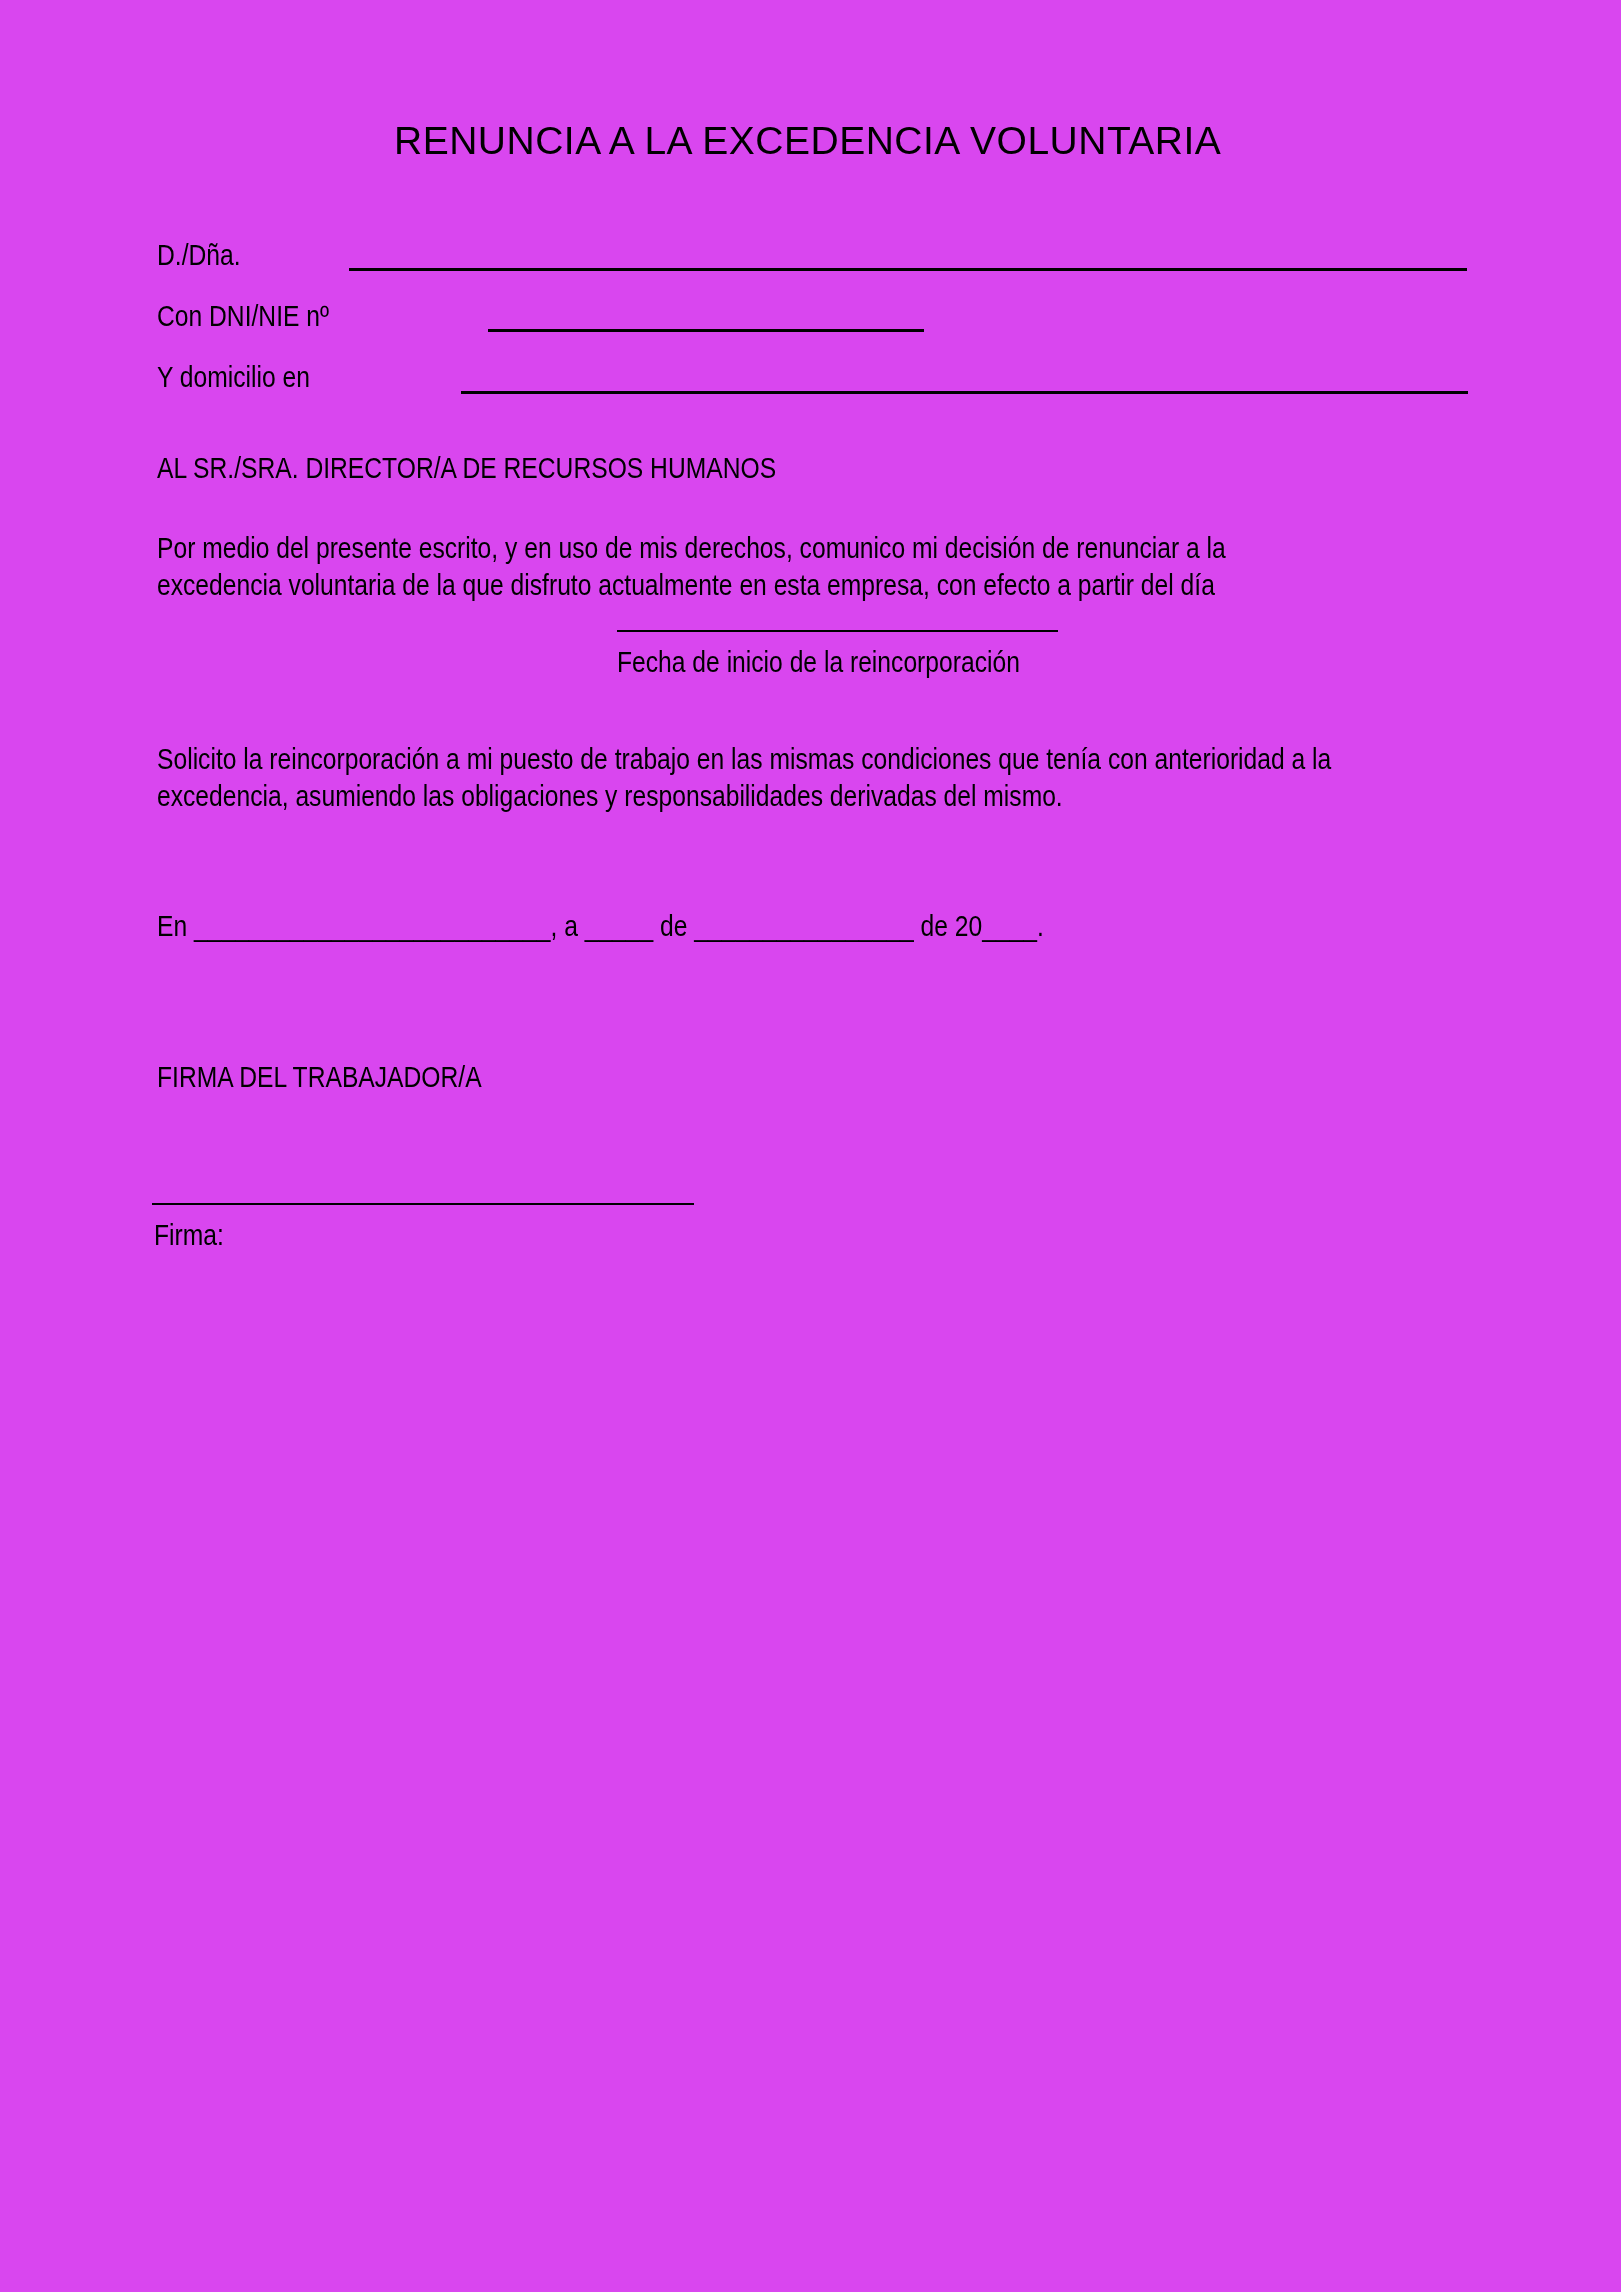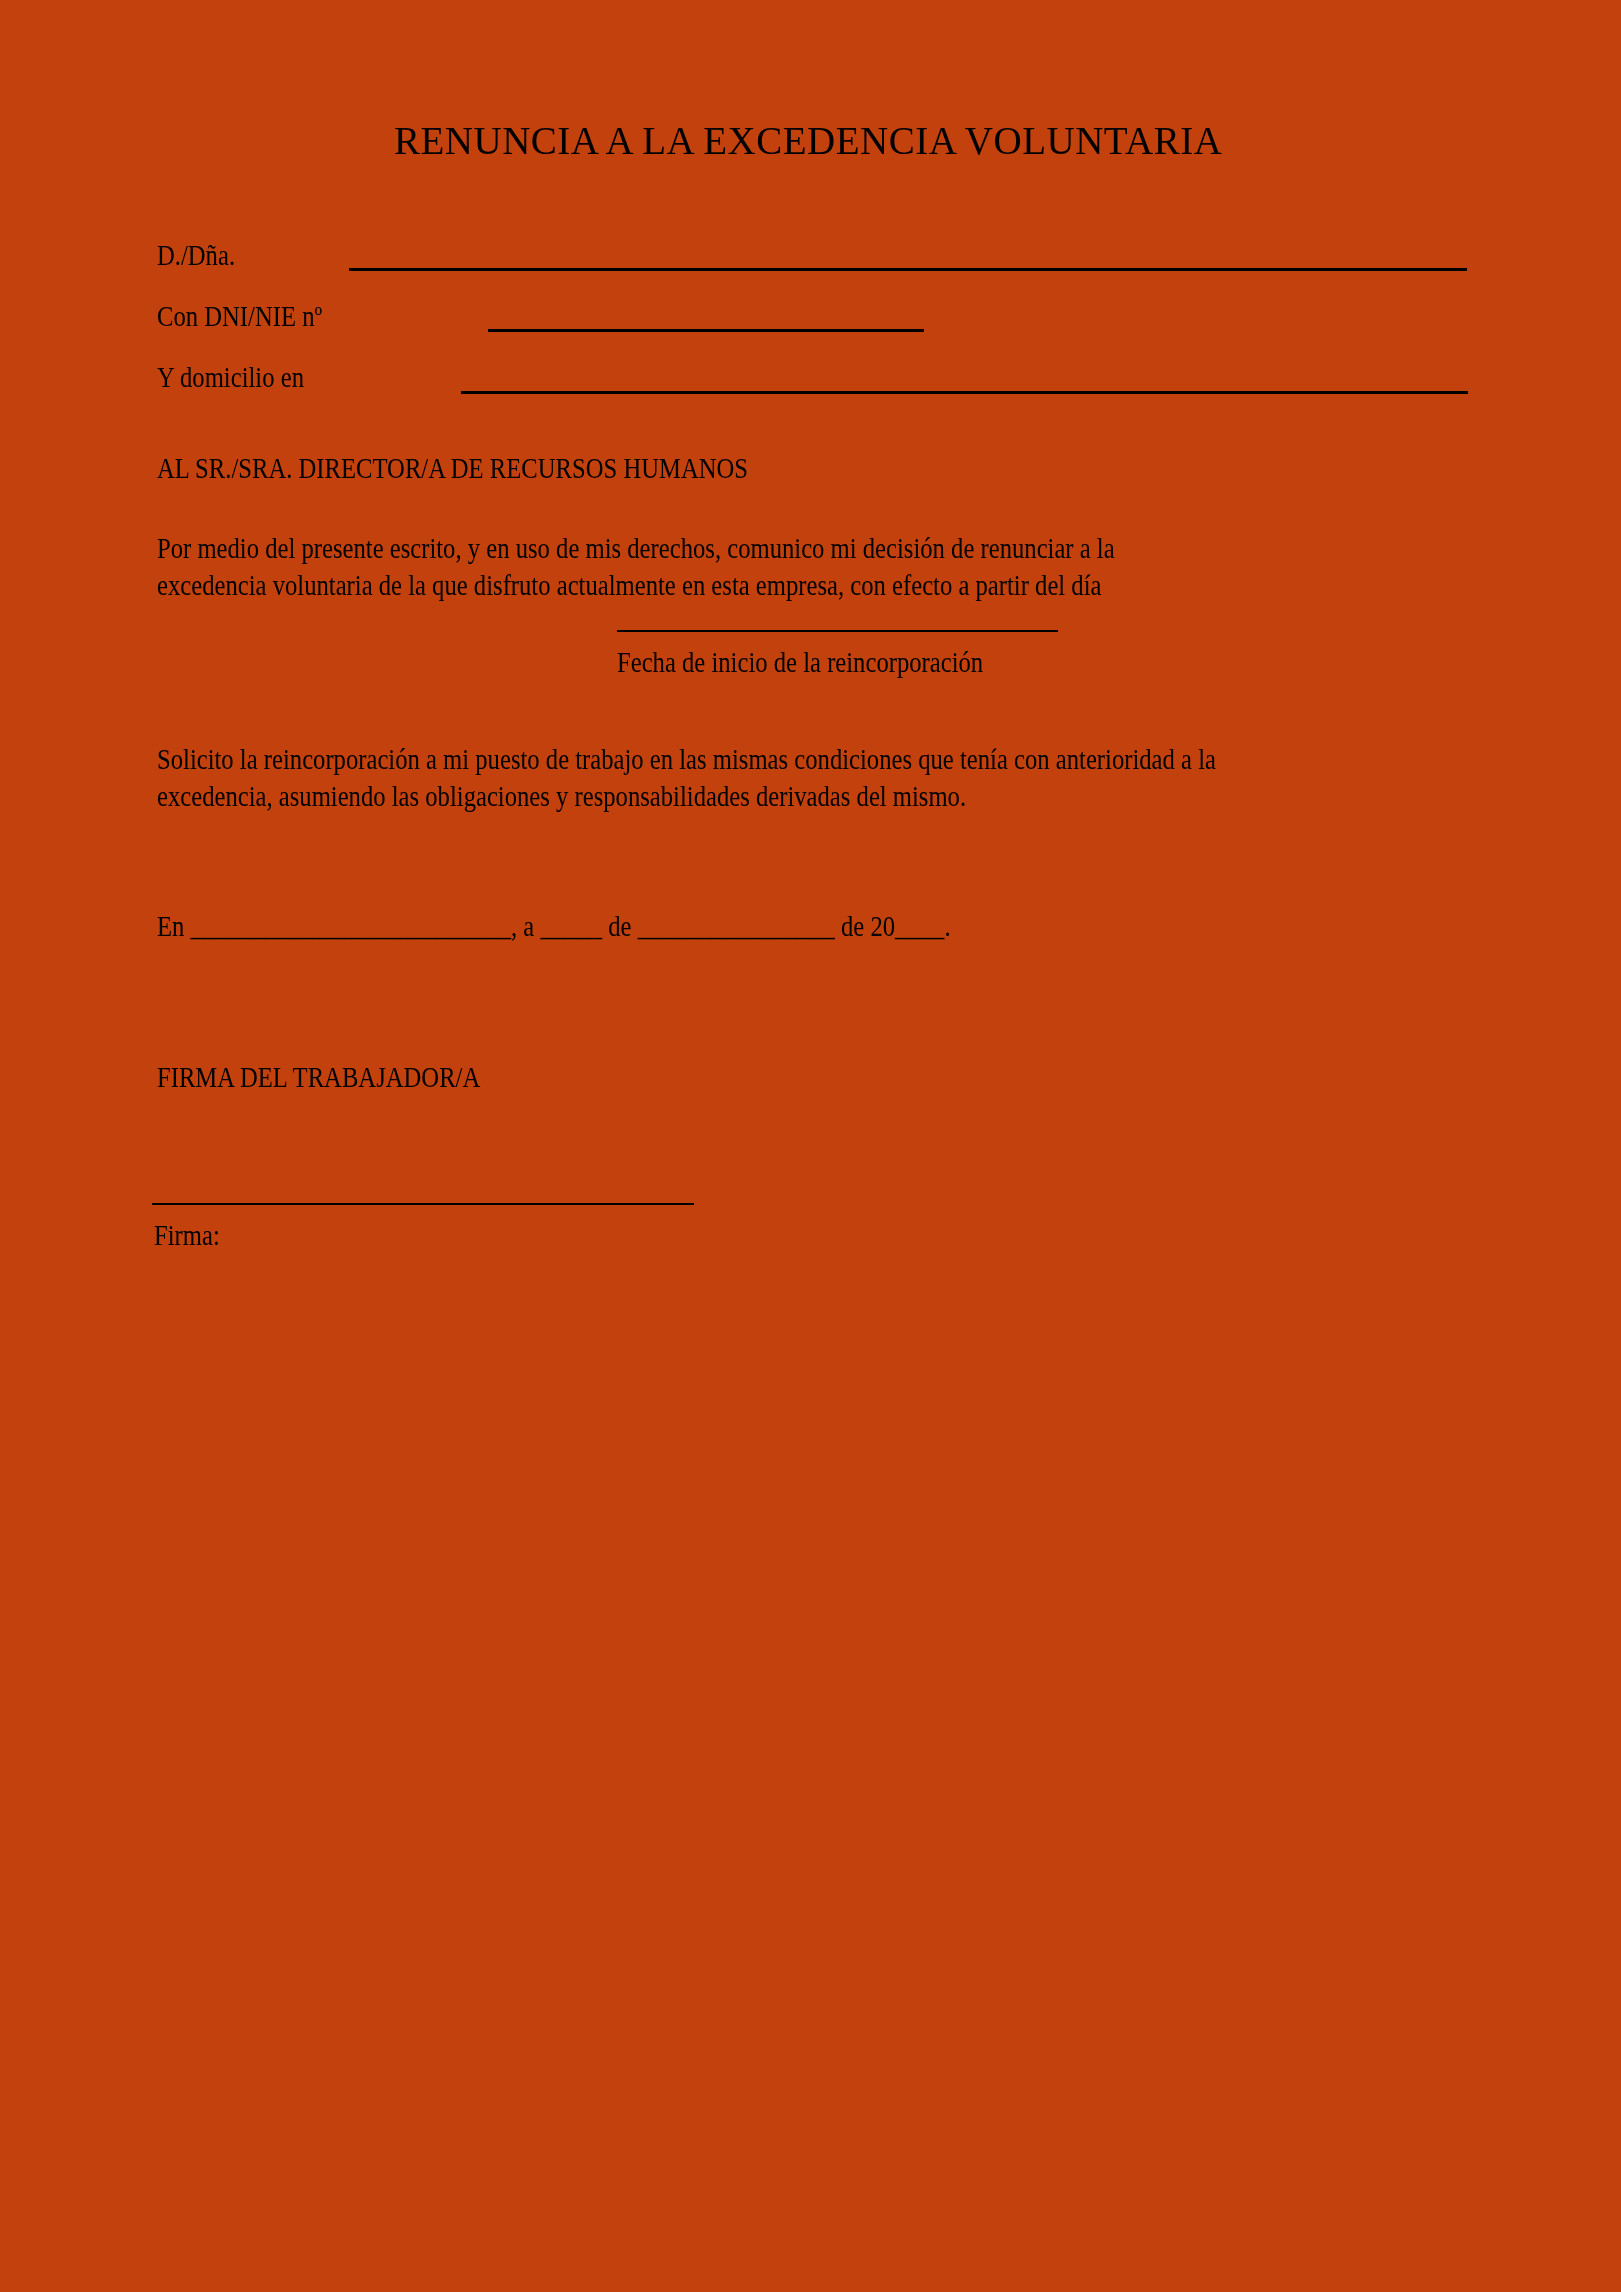--- a/index.html
+++ b/index.html
@@ -1,21 +1,21 @@
 <!DOCTYPE html>
 <html><head>
 <meta charset="utf-8">
 <style>
   html, body { margin: 0; padding: 0; background: #ffffff; }
   .page {
     position: relative;
     width: 1621px;
     height: 2293px;
-    background: #c2410c;
-    font-family: Liberation Serif, serif;
+    background: #d946ef;
+    font-family: Liberation Sans, sans-serif;
     color: #000000;
     overflow: hidden;
   }
   .txt {
     position: absolute;
     white-space: nowrap;
     font-size: 29px;
     line-height: 35px;
     transform: scaleX(0.85);
     transform-origin: 0 0;

